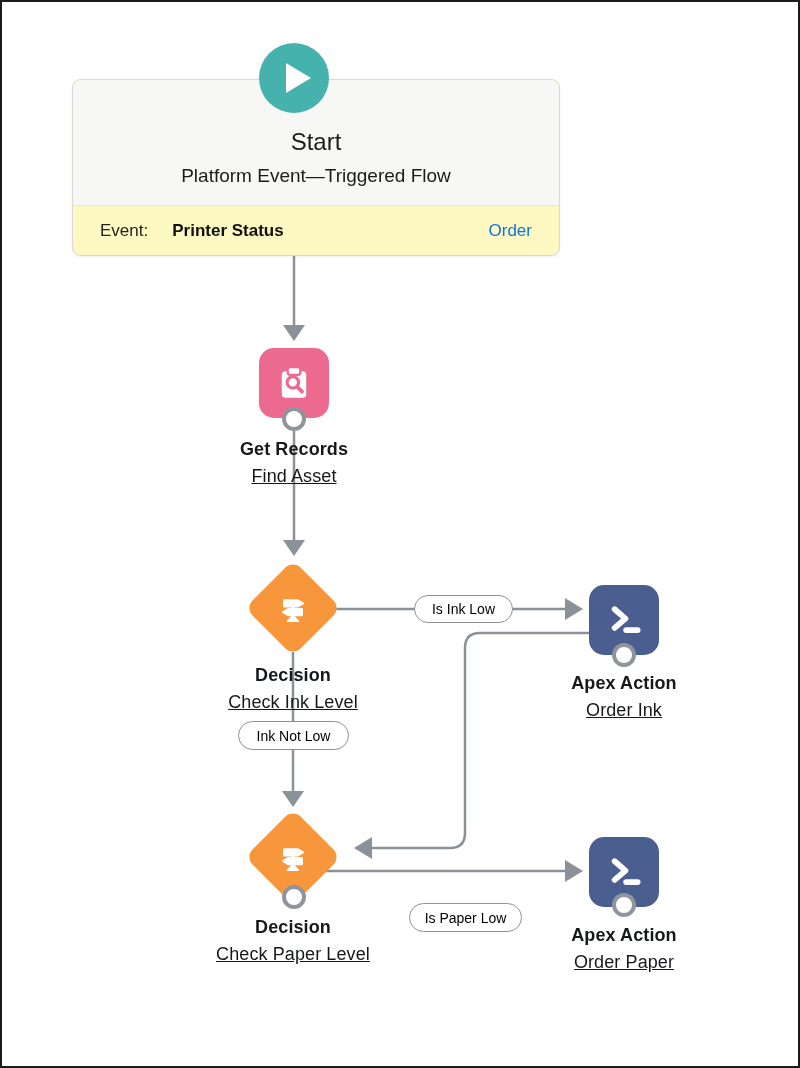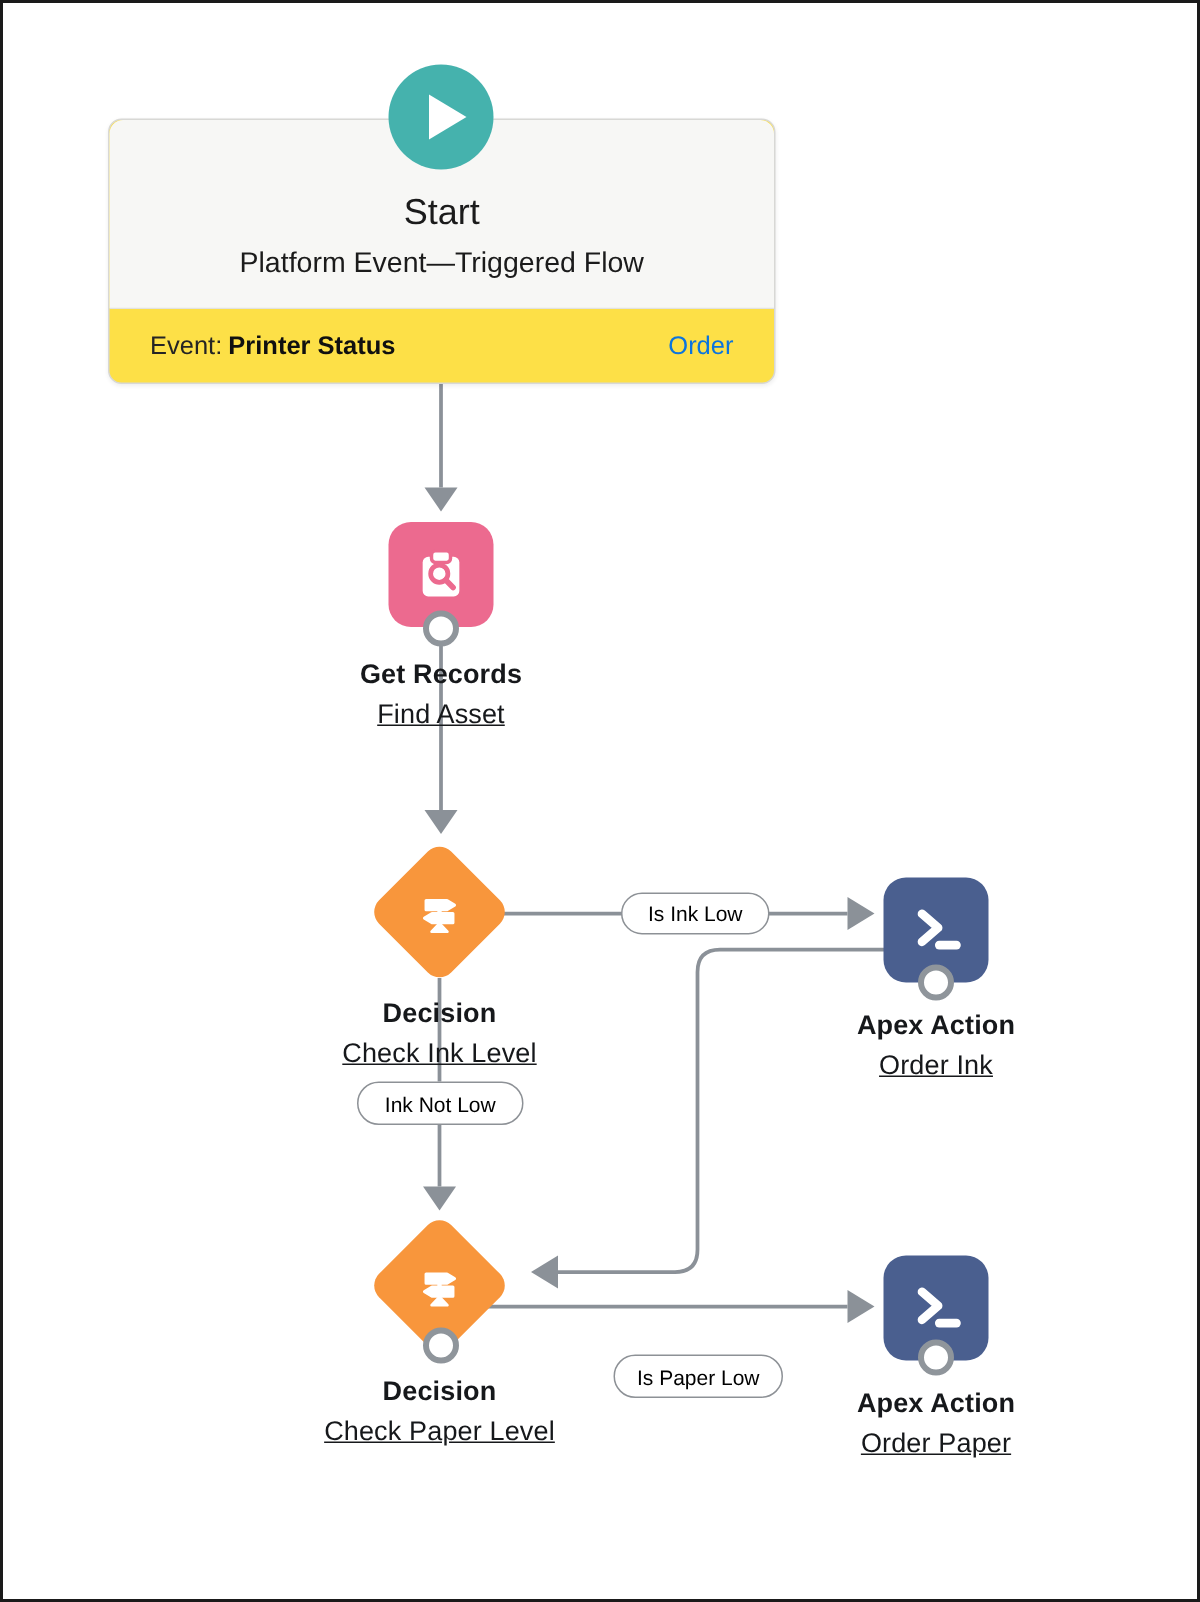--- a/index.html
+++ b/index.html
@@ -5,31 +5,31 @@
   html,body{margin:0;padding:0;background:#ffffff;}
   body{font-family:"Liberation Sans","DejaVu Sans",sans-serif;-webkit-font-smoothing:antialiased;}
   .canvas{position:relative;width:800px;height:1068px;box-sizing:border-box;border:2px solid #1a1a1a;background:#ffffff;overflow:hidden;}
 
   
   .connectors{position:absolute;left:0;top:0;z-index:1;}
   .connectors path{fill:none;stroke:#8b9198;stroke-width:2.5;}
   .connectors polygon{fill:#8b9198;stroke:none;}
 
   
-  .start-card{position:absolute;left:70px;top:77px;width:443px;height:175px;background:#fde047;
-              border:1px solid #d8d8d5;border-radius:9px;box-shadow:0 1px 3px rgba(0,0,0,.07);z-index:2;}
+  .start-card{position:absolute;left:70px;top:77px;width:443px;height:175px;background:#fef9c3;
+              border:1px solid #d8d8d5;border-radius:9px;box-shadow:0 1px 3px rgba(0,0,0,.07);z-index:2;padding-left:43px;}
   .start-card-top{position:absolute;left:0;top:0;right:0;height:125px;background:#f7f7f5;
               border-radius:9px 9px 0 0;border-bottom:1px solid #e2e2df;}
   .start-title{position:absolute;left:0;top:48px;width:100%;text-align:center;font-size:24px;line-height:28px;color:#1b1b1b;}
   .start-subtitle{position:absolute;left:0;top:84px;width:100%;text-align:center;font-size:19px;line-height:24px;color:#1b1b1b;}
   .start-bottom{position:absolute;left:0;top:126px;right:0;bottom:0;display:flex;align-items:center;
               justify-content:space-between;padding:0 27px;font-size:17px;}
   .event-group{display:flex;align-items:baseline;}
   .event-label{color:#242424;}
-  .event-value{font-weight:700;margin-left:4px;color:#101010;}
+  .event-value{font-weight:700;margin-left:24px;color:#101010;}
   .edit-link{color:#0b74de;cursor:pointer;}
 
   
   .play{position:absolute;left:257px;top:41px;width:70px;height:70px;border-radius:50%;background:#45b2ad;
         z-index:3;display:flex;align-items:center;justify-content:center;}
 
   
   .node-icon{position:absolute;width:70px;height:70px;border-radius:15px;z-index:3;
              display:flex;align-items:center;justify-content:center;}
   .gr-icon{left:257px;top:346px;background:#ec6a8f;}

